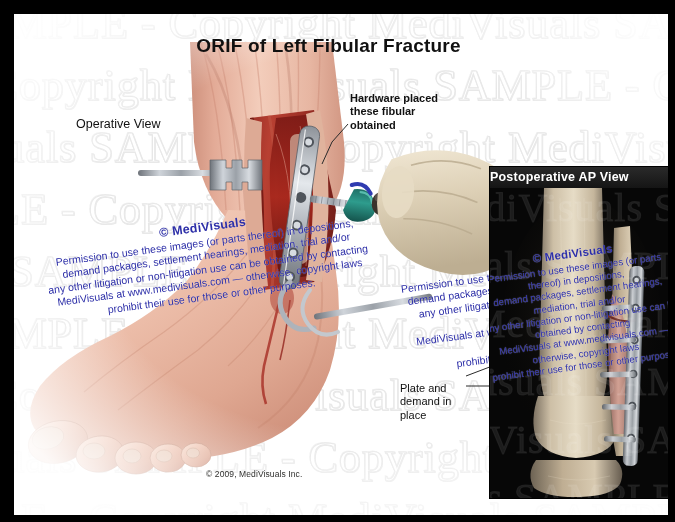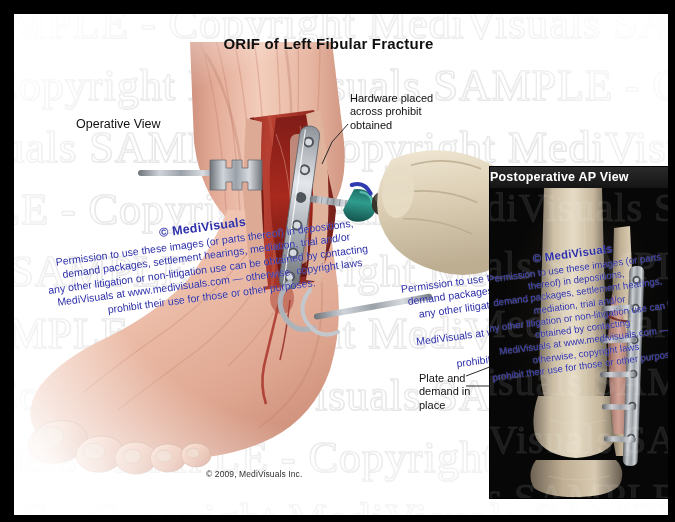--- a/index.html
+++ b/index.html
@@ -101,41 +101,41 @@
   }
 
   
   .title {
     position: absolute;
     z-index: 8;
     left: 0;
     top: 21px;
     width: 629px;
     text-align: center;
-    font-size: 15px;
+    font-size: 19px;
     font-weight: bold;
     color: #101010;
     letter-spacing: .2px;
   }
 
   .label {
     position: absolute;
     z-index: 8;
     color: #111111;
     font-size: 11px;
     line-height: 1.22;
   }
   .label.bold {
     font-weight: normal;
     font-size: 12.5px;
   }
 
   .label-operative-view { left: 62px; top: 103px; }
-  .label-hardware       { left: 336px; top: 78px;  width: 105px; }
-  .label-plate-screws   { left: 386px; top: 358px; width: 70px; padding-left: 19px; }
+  .label-hardware       { left: 336px; top: 78px;  width: 105px; font-weight: bold; }
+  .label-plate-screws   { left: 386px; top: 368px; width: 70px; }
 
   .copyright-line {
     position: absolute;
     z-index: 8;
     left: 192px;
     top: 455px;
     font-size: 8.5px;
     color: #30302e;
     letter-spacing: .1px;
     text-align: right;
@@ -453,21 +453,21 @@
       <div class="wm-body">MediVisuals at www.medivisuals.com — otherwise, copyright laws</div>
       <div class="wm-body">prohibit their use for those or other purposes.</div>
     </div>
 
     <div class="title">ORIF of Left Fibular Fracture</div>
 
     <div class="label bold label-operative-view">Operative View</div>
 
     <div class="label label-hardware">
       <div>Hardware placed</div>
-      <div>across prohibit</div>
+      <div>these fibular</div>
       <div>obtained</div>
     </div>
 
     <div class="label label-plate-screws">
       <div>Plate and</div>
       <div>demand in</div>
       <div>place</div>
     </div>
 
     <div class="copyright-line">© 2009, MediVisuals Inc.</div>

